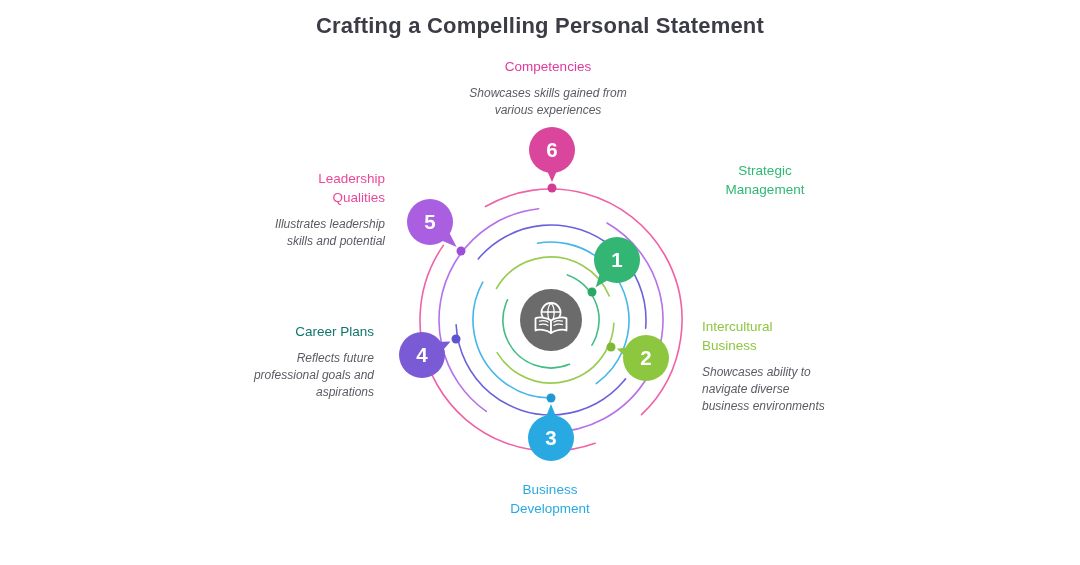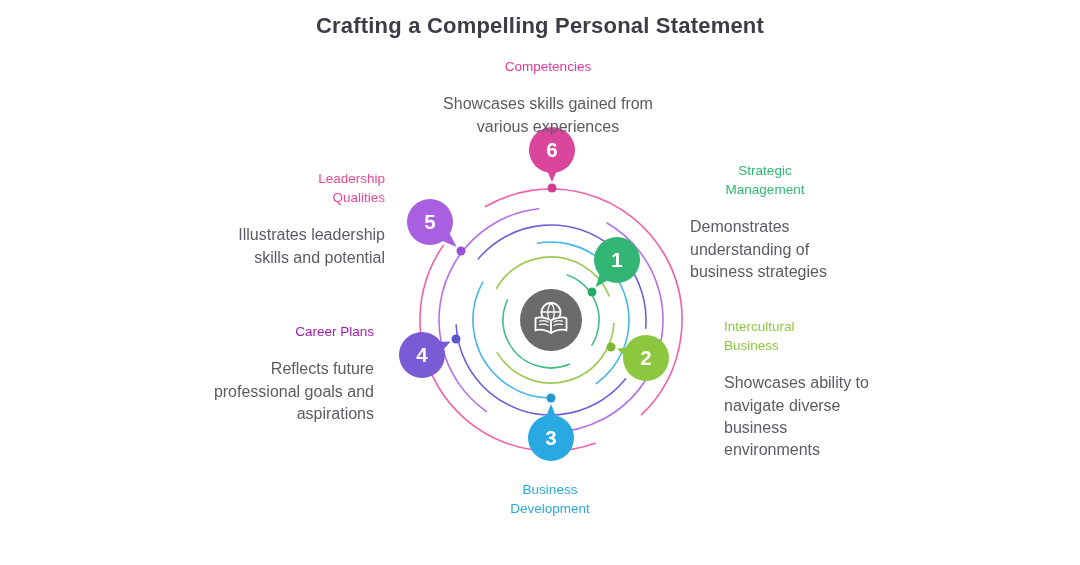--- a/index.html
+++ b/index.html
@@ -13,30 +13,30 @@
     text-align:center; font-size:22px; font-weight:bold;
     color:#3c3c46; letter-spacing:.2px;
   }
   #diagram-svg { position:absolute; left:0; top:0; }
   .label-block { position:absolute; }
   .label-heading {
     font-weight:normal; font-size:13.5px; line-height:1.42;
     white-space:pre-line;
   }
   .label-desc {
-    margin-top:17px; font-size:16px; line-height:1.4;
-    color:#5b5b64; white-space:pre-line;
+    margin-top:9px; font-size:12px; line-height:1.4;
+    color:#5b5b64; white-space:pre-line;font-style:italic;
   }
   .align-right  { text-align:right; }
   .align-center { text-align:center; }
   .align-left   { text-align:left; }
 
   .block-competencies { left:418px; top:57px;  width:260px; }
   .block-strategic    { left:690px; top:161px; width:150px; }
-  .block-intercultural{ left:724px; top:317px; width:160px; }
+  .block-intercultural{ left:702px; top:317px; width:160px; }
   .block-business     { left:430px; top:480px; width:240px; }
   .block-career       { left:174px; top:322px; width:200px; }
   .block-leadership   { left:185px; top:169px; width:200px; }
 </style>
 </head>
 <body>
 
 <div class="page-title">Crafting a Compelling Personal Statement</div>
 
 <svg id="diagram-svg" width="1080" height="565" viewBox="0 0 1080 565">
@@ -86,40 +86,37 @@
 
 <div class="label-block block-competencies align-center">
   <div class="label-heading" style="color: rgb(224, 57, 155);">Competencies</div>
   <div class="label-desc">Showcases skills gained from
 various experiences</div>
 </div>
 
 <div class="label-block block-strategic align-left">
   <div class="label-heading" style="color: rgb(46, 184, 115); text-align: center;">Strategic
 Management</div>
-  <div class="label-desc">Demonstrates
-understanding of
-business strategies</div>
 </div>
 
 <div class="label-block block-intercultural align-left">
   <div class="label-heading" style="color: rgb(141, 198, 63);">Intercultural
 Business</div>
   <div class="label-desc">Showcases ability to
 navigate diverse
 business environments</div>
 </div>
 
 <div class="label-block block-business align-center">
   <div class="label-heading" style="color: rgb(41, 169, 225);">Business
 Development</div>
 </div>
 
 <div class="label-block block-career align-right">
-  <div class="label-heading" style="color: #a21caf;">Career Plans</div>
+  <div class="label-heading" style="color: #0f766e;">Career Plans</div>
   <div class="label-desc">Reflects future
 professional goals and
 aspirations</div>
 </div>
 
 <div class="label-block block-leadership align-right">
   <div class="label-heading" style="color: #ec4899;">Leadership
 Qualities</div>
   <div class="label-desc">Illustrates leadership
 skills and potential</div>

